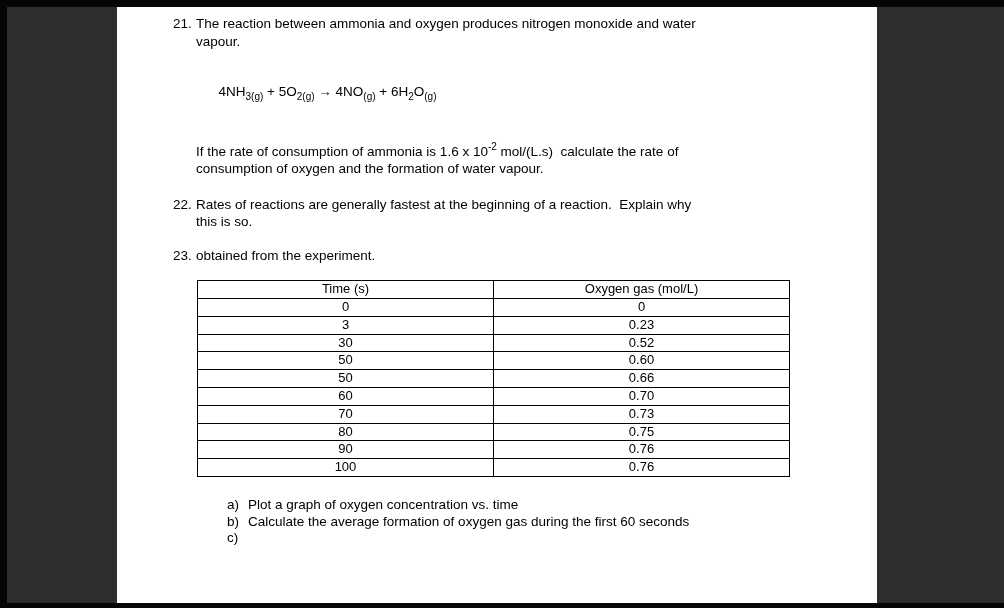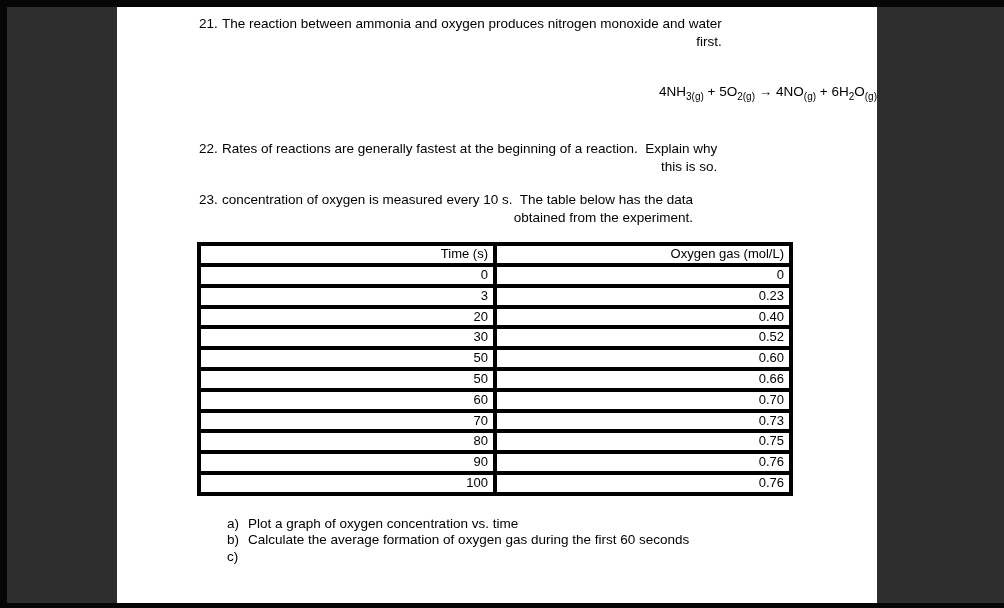--- a/index.html
+++ b/index.html
@@ -19,23 +19,23 @@
     position:absolute;
     left:117px; top:7px;
     width:760px; height:596px;
     background:#ffffff;
     color:#000;
     font-size:13.5px;
     line-height:17.5px;
     padding-top:8px;
     overflow:hidden;
   }
-  .pre { white-space:pre-wrap;text-align:right; }
+  .pre { white-space:pre-wrap; }
 
-  .q { margin-left:82px; }
+  .q { margin-left:56px; }
   .qrow { display:flex; }
   .qnum { width:23px; flex:none; }
   .indent { margin-left:23px; }
 
   .equation { margin-top:15px; }
   .equation sub, .equation .subpart { font-size:10px; }
   .arrow { font-weight:bold; }
   sup { font-size:10px; }
   sub { font-size:10px; }
 
@@ -45,23 +45,23 @@
 
   table.data-table {
     margin-top:16px;
     margin-left:80px;
     border-collapse:collapse;
     width:592px;
     table-layout:fixed;
     font-size:13px;
   }
   table.data-table td, table.data-table th {
-    border:4px solid #000000;
+    border:1px solid #000000;
     padding:1px 5px 1px 5px;
-    text-align:right;
+    text-align:center;
     font-weight:normal;
     line-height:14.8px;
     height:17px;
     white-space:pre-wrap;
   }
   col.c1 { width:296px; }
   col.c2 { width:296px; }
 
   .sublist { margin-top:20px; margin-left:110px; line-height:16.6px; }
   .subq { display:flex; }
@@ -74,45 +74,48 @@
 <div class="edge-bar edge-left"></div>
 <div class="edge-bar edge-bottom"></div>
 
 <div class="page">
 
   <div class="q">
     <div class="qrow">
       <span class="qnum">21.</span>
       <div class="qtext">
         <div class="pre">The reaction between ammonia and oxygen produces nitrogen monoxide and water</div>
-        <div class="pre">first.</div>
+        <div class="pre">vapour.</div>
       </div>
     </div>
 
     <div class="equation indent pre">
       <span>4NH</span><sub>3(g)</sub><span> + 5O</span><sub>2(g)</sub><span> </span><span class="arrow">→</span><span> 4NO</span><sub>(g)</sub><span> + 6H</span><sub>2</sub><span>O</span><sub>(g)</sub>
     </div>
 
+    <div class="para2 indent">
+      <div class="pre"><span>If the rate of consumption of ammonia is 1.6 x 10</span><sup>-2</sup><span> mol/(L.s)  calculate the rate of</span></div>
+      <div class="pre">consumption of oxygen and the formation of water vapour.</div>
+    </div>
   </div>
 
   <div class="q q22">
     <div class="qrow">
       <span class="qnum">22.</span>
       <div class="qtext">
         <div class="pre">Rates of reactions are generally fastest at the beginning of a reaction.  Explain why</div>
         <div class="pre">this is so.</div>
       </div>
     </div>
   </div>
 
   <div class="q q23">
     <div class="qrow">
       <span class="qnum">23.</span>
       <div class="qtext">
-        <div class="pre">concentration of oxygen is measured every 10 s.  The table below has the data</div>
         <div class="pre">obtained from the experiment.</div>
       </div>
     </div>
   </div>
 
   <table class="data-table">
     <colgroup>
         <col class="c1">
         <col class="c2">
       </colgroup>
@@ -121,24 +124,20 @@
         <th>Time (s)</th>
         <th>Oxygen gas (mol/L)</th>
       </tr>
       <tr>
         <td>0</td>
         <td>0</td>
       </tr>
       <tr>
         <td>3</td>
         <td>0.23</td>
-      </tr>
-      <tr>
-        <td>20</td>
-        <td>0.40</td>
       </tr>
       <tr>
         <td>30</td>
         <td>0.52</td>
       </tr>
       <tr>
         <td>50</td>
         <td>0.60</td>
       </tr>
       <tr>

